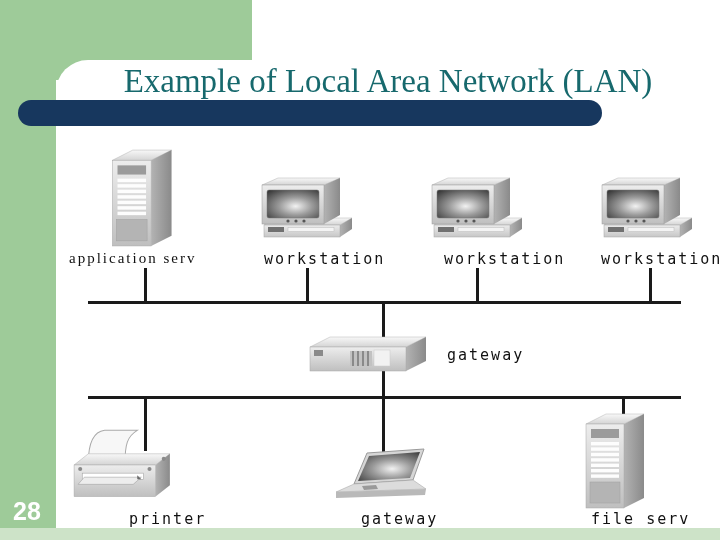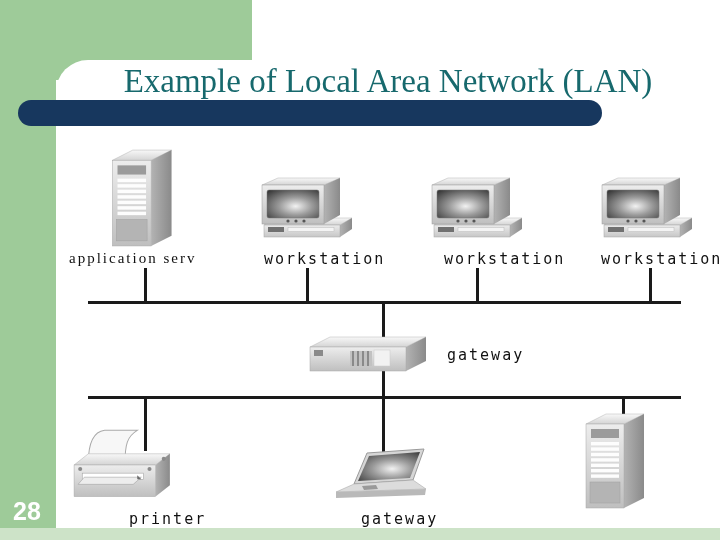--- a/index.html
+++ b/index.html
@@ -202,16 +202,17 @@
     </svg>
   </div>
 
   <div class="dev-label" style="left:69px;top:250px;font-family:Liberation Serif, serif;">application serv</div>
   <div class="dev-label" style="left:264px;top:250px;">workstation</div>
   <div class="dev-label" style="left:444px;top:250px;">workstation</div>
   <div class="dev-label" style="left:601px;top:250px;">workstation</div>
   <div class="dev-label" style="left:447px;top:346px;">gateway</div>
   <div class="dev-label" style="left:117px;top:510px;margin-left:12px;">printer</div>
   <div class="dev-label" style="left:361px;top:510px;">gateway</div>
+  <div class="dev-label" style="left:591px;top:510px;">file serv</div>
 
   <div class="bottom-strip"></div>
   <div class="slide-number">28</div>
 </div>
 
 </body></html>

